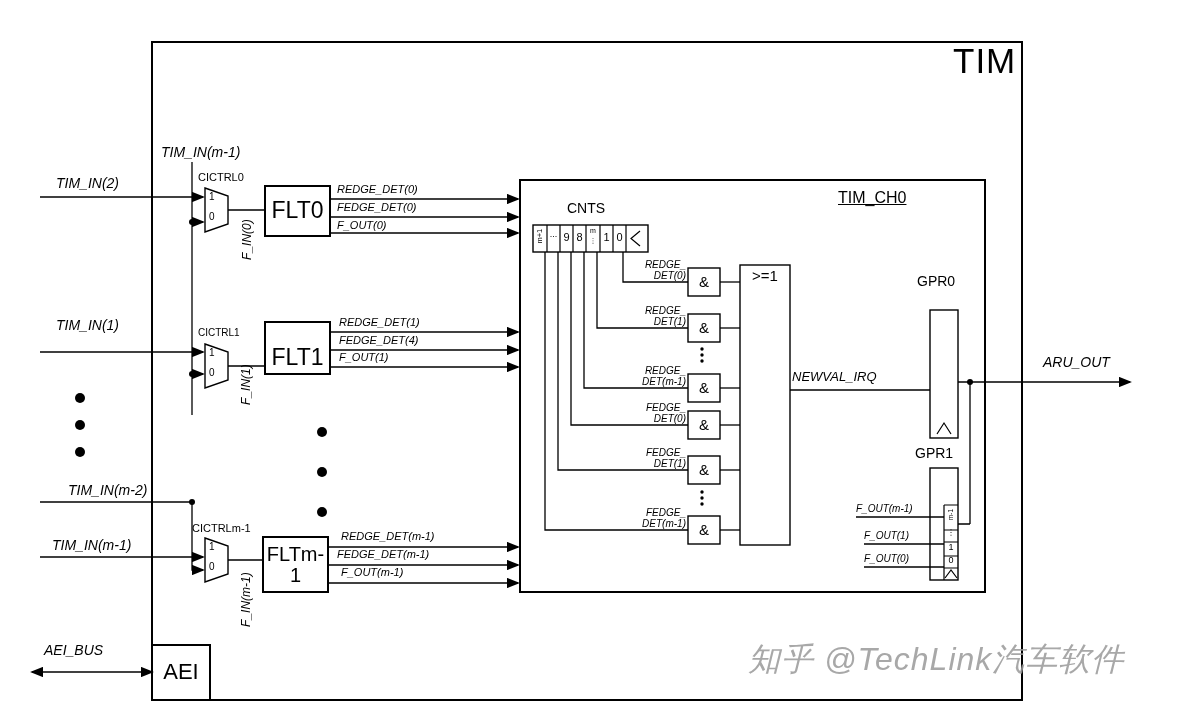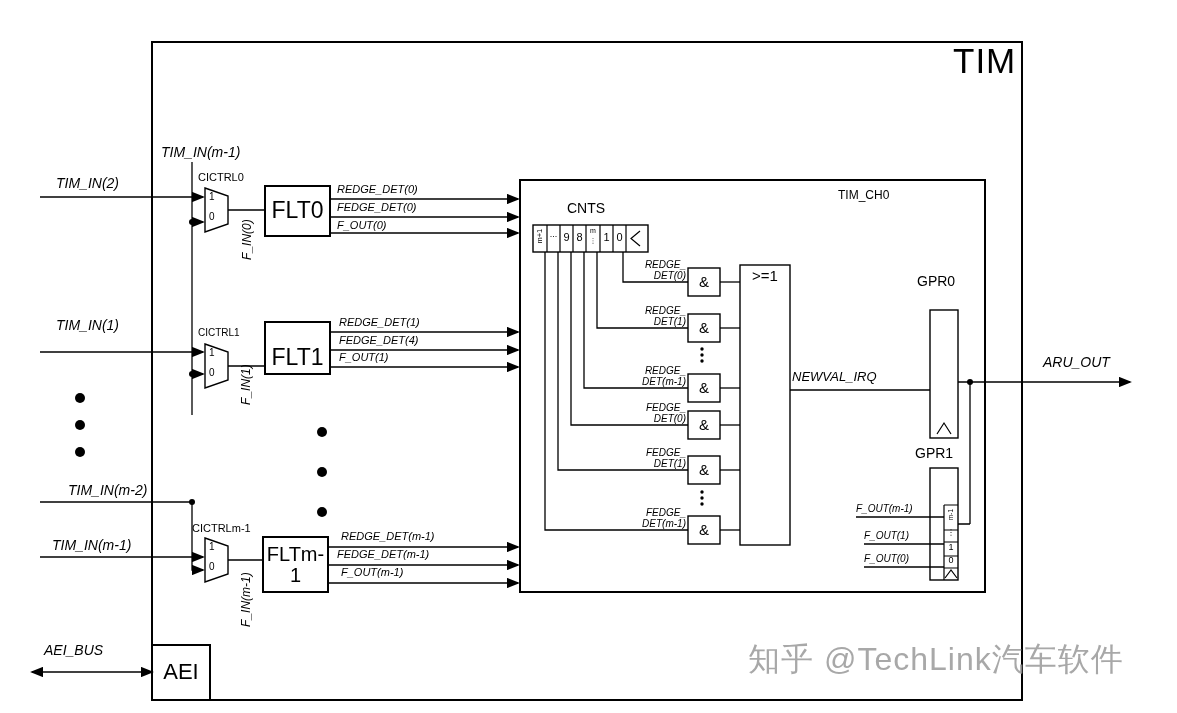--- a/index.html
+++ b/index.html
@@ -7,21 +7,21 @@
          font-family:"Liberation Sans",sans-serif;color:#000;overflow:hidden;padding-left:36px;}
   svg.wires{position:absolute;left:0;top:0;}
   .lbl{position:absolute;white-space:nowrap;color:#000;font-size:11px;line-height:1.1;}
   .it{font-style:italic;}
   .ctr{display:flex;align-items:center;justify-content:center;text-align:center;}
   .col{flex-direction:column;}
   .rot{transform:rotate(-90deg);}
   .glabel{position:absolute;width:60px;text-align:right;font-size:10px;
           font-style:italic;line-height:11px;}
   .glabel span{display:block;}
-  .wm{position:absolute;font-size:32px;color:#999;opacity:.85;letter-spacing:1px;}
+  .wm{position:absolute;font-size:32px;color:#999;opacity:.85;letter-spacing:1px;font-style:italic;}
 </style>
 </head>
 <body>
 
 <div class="stage">
 
   <svg class="wires" width="1177" height="713" viewBox="0 0 1177 713">
     <defs>
       <marker id="arr" markerWidth="10" markerHeight="8" refX="8.5" refY="4" orient="auto">
         <path d="M0,0 L10,4 L0,8 Z" fill="#000"></path>
@@ -166,21 +166,21 @@
   <div class="lbl it" style="left:337px;top:183px;">REDGE_DET(0)</div>
   <div class="lbl it" style="left:337px;top:201px;">FEDGE_DET(0)</div>
   <div class="lbl it" style="left:337px;top:219px;">F_OUT(0)</div>
   <div class="lbl it" style="left:339px;top:316px;">REDGE_DET(1)</div>
   <div class="lbl it" style="left:339px;top:334px;">FEDGE_DET(4)</div>
   <div class="lbl it" style="left:339px;top:351px;">F_OUT(1)</div>
   <div class="lbl it" style="left:341px;top:530px;">REDGE_DET(m-1)</div>
   <div class="lbl it" style="left:337px;top:548px;">FEDGE_DET(m-1)</div>
   <div class="lbl it" style="left:341px;top:566px;">F_OUT(m-1)</div>
 
-  <div class="lbl" style="left:838px;top:189px;font-size:12px;">TIM_CH0</div>
+  <div class="lbl" style="left:838px;top:189px;font-size:16px;text-decoration:underline;">TIM_CH0</div>
   <div class="lbl" style="left:567px;top:201px;font-size:14px;">CNTS</div>
 
   <div class="lbl rot" style="left:527px;top:232px;width:26px;text-align:center;font-size:7.5px;">m+1</div>
   <div class="lbl" style="left:547px;top:230px;width:13px;text-align:center;font-size:9px;">...</div>
   <div class="lbl" style="left:560px;top:231px;width:13px;text-align:center;">9</div>
   <div class="lbl" style="left:573px;top:231px;width:13px;text-align:center;">8</div>
   <div class="lbl" style="left:586px;top:227px;width:14px;text-align:center;font-size:7px;">m</div>
   <div class="lbl" style="left:586px;top:237px;width:14px;text-align:center;font-size:7px;">⋮</div>
   <div class="lbl" style="left:600px;top:231px;width:13px;text-align:center;">1</div>
   <div class="lbl" style="left:613px;top:231px;width:13px;text-align:center;">0</div>

